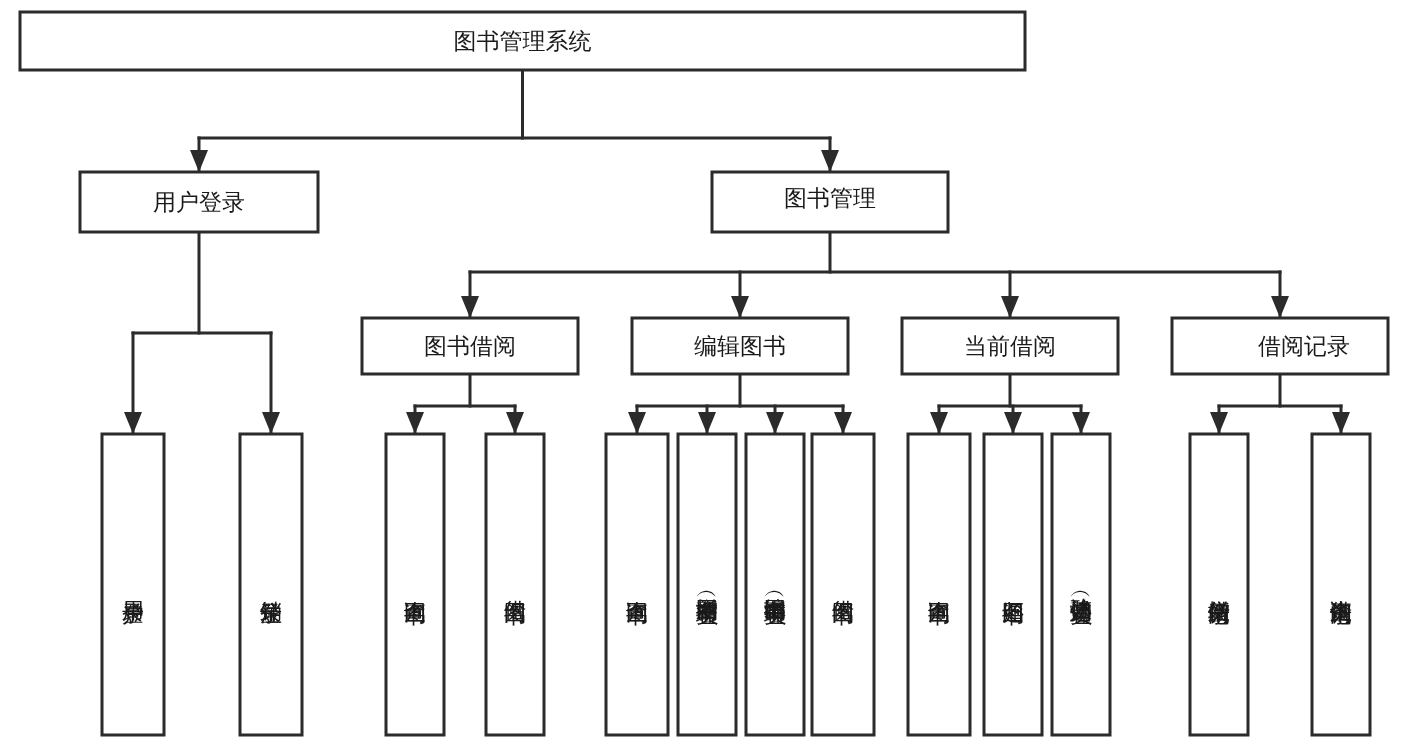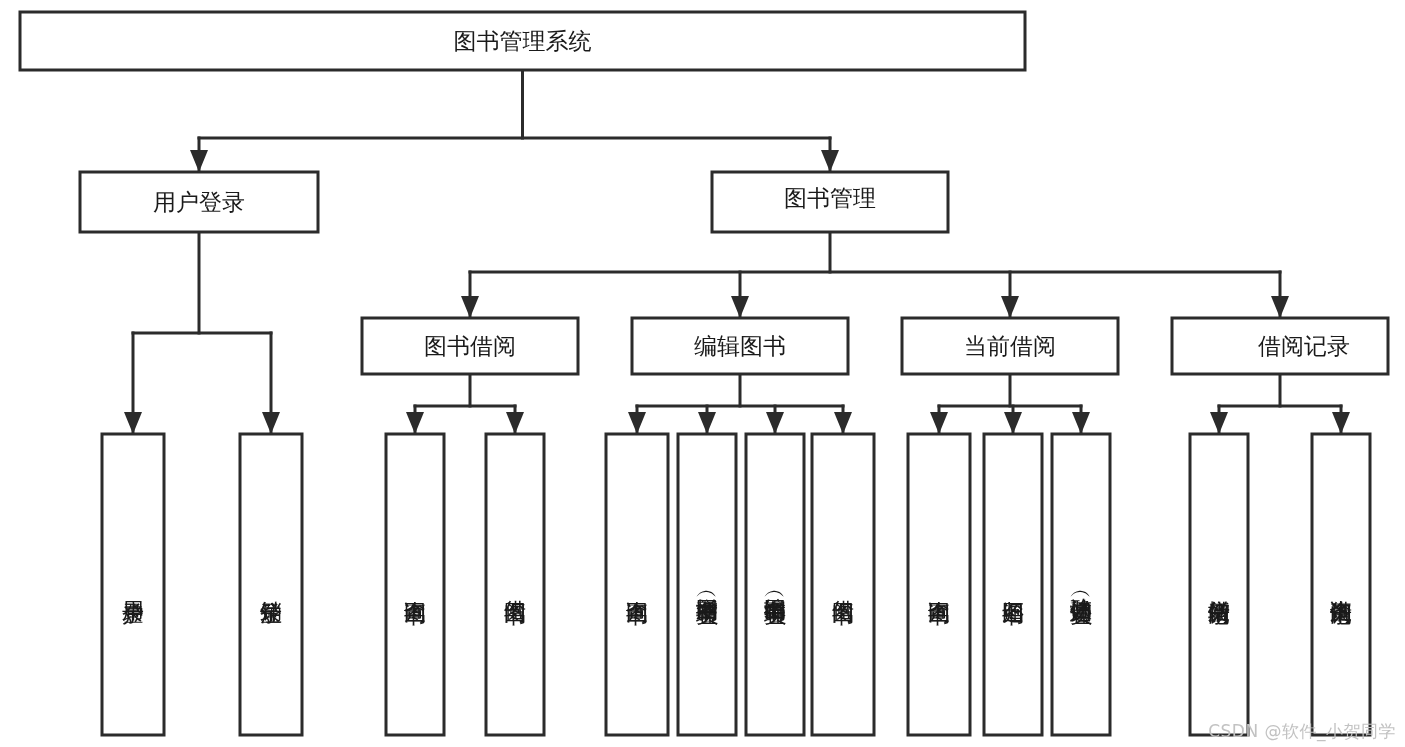--- a/index.html
+++ b/index.html
@@ -177,14 +177,13 @@
         <div class="vlabel-text">确认归还（管理员）</div>
       </div>
       <div class="vlabel-box" style="left: 1190px; top: 434px; width: 58px; height: 301px;">
         <div class="vlabel-text">新增借阅记录</div>
       </div>
       <div class="vlabel-box" style="left: 1312px; top: 434px; width: 58px; height: 301px;">
         <div class="vlabel-text">查询借阅记录</div>
       </div>
     </div>
 
-  <div class="watermark">CSDN @软件_小贺同学</div>
 </div>
 
 </body></html>

